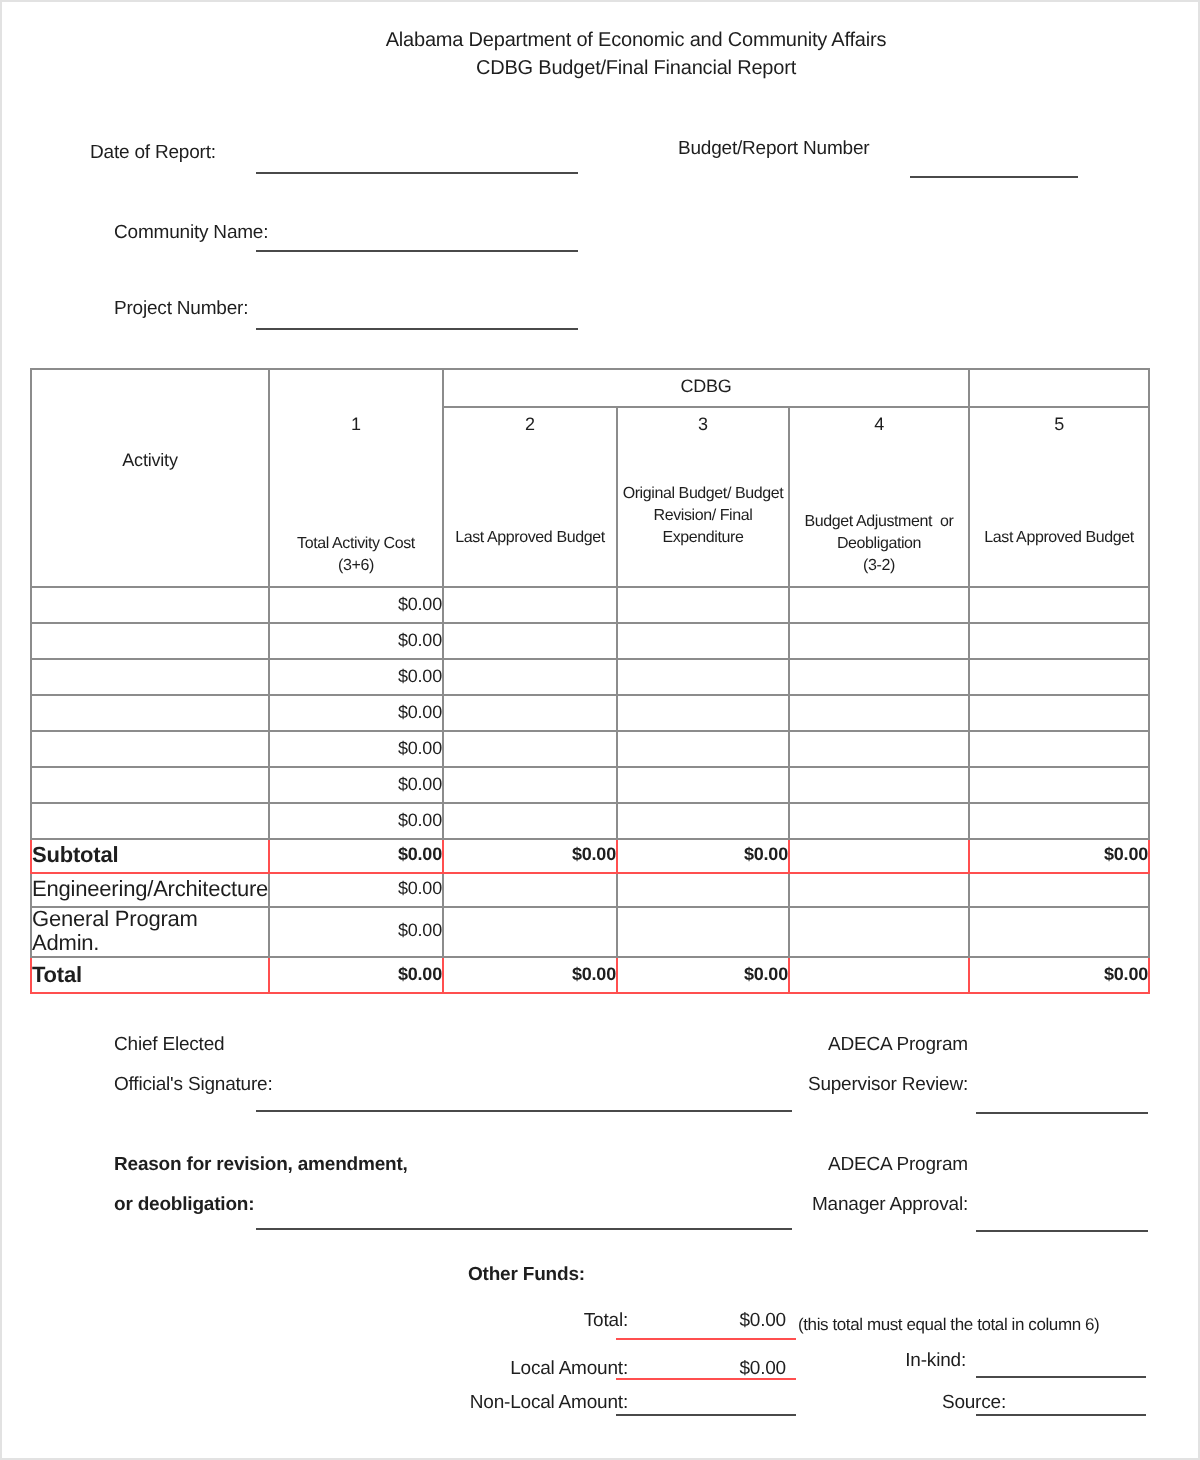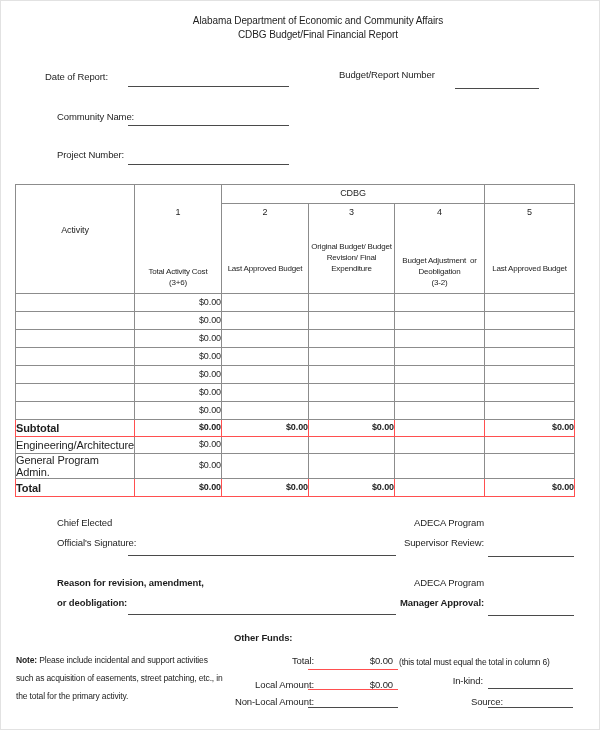--- a/index.html
+++ b/index.html
@@ -239,26 +239,23 @@
 
   <div class="abs lbl ralign" style="left:380px;top:516px;width:103px;">ADECA Program</div>
   <div class="abs lbl ralign" style="left:380px;top:536px;width:103px;">Supervisor Review:</div>
   <div class="abs uline" style="left:487px;top:555px;width:86px;"></div>
 
   <div class="abs lbl b" style="left:56px;top:576px;">Reason for revision, amendment,</div>
   <div class="abs lbl b" style="left:56px;top:596px;">or deobligation:</div>
   <div class="abs uline" style="left:127px;top:613px;width:268px;"></div>
 
   <div class="abs lbl ralign" style="left:380px;top:576px;width:103px;">ADECA Program</div>
-  <div class="abs lbl ralign" style="left:380px;top:596px;width:103px;font-weight:bold;">Manager Approval:</div>
+  <div class="abs lbl ralign" style="left:380px;top:596px;width:103px;">Manager Approval:</div>
   <div class="abs uline" style="left:487px;top:614px;width:86px;"></div>
 
-  <div class="abs note-block">
-    <span class="b">Note:</span><span> Please include incidental and support activities such as acquisition of easements, street patching, etc., in the total for the primary activity.</span>
-  </div>
 
   <div class="abs lbl b" style="left:233px;top:631px;">Other Funds:</div>
 
   <div class="abs lbl ralign" style="left:195px;top:654px;width:118px;">Total:</div>
   <div class="abs lbl ralign" style="left:313px;top:654px;width:79px;">$0.00</div>
   <div class="abs small-note" style="left:398px;top:656px;">(this total must equal the total in column 6)</div>
   <div class="abs red-uline" style="left:307px;top:668px;width:90px;"></div>
 
   <div class="abs lbl ralign" style="left:195px;top:678px;width:118px;">Local Amount:</div>
   <div class="abs lbl ralign" style="left:313px;top:678px;width:79px;">$0.00</div>

